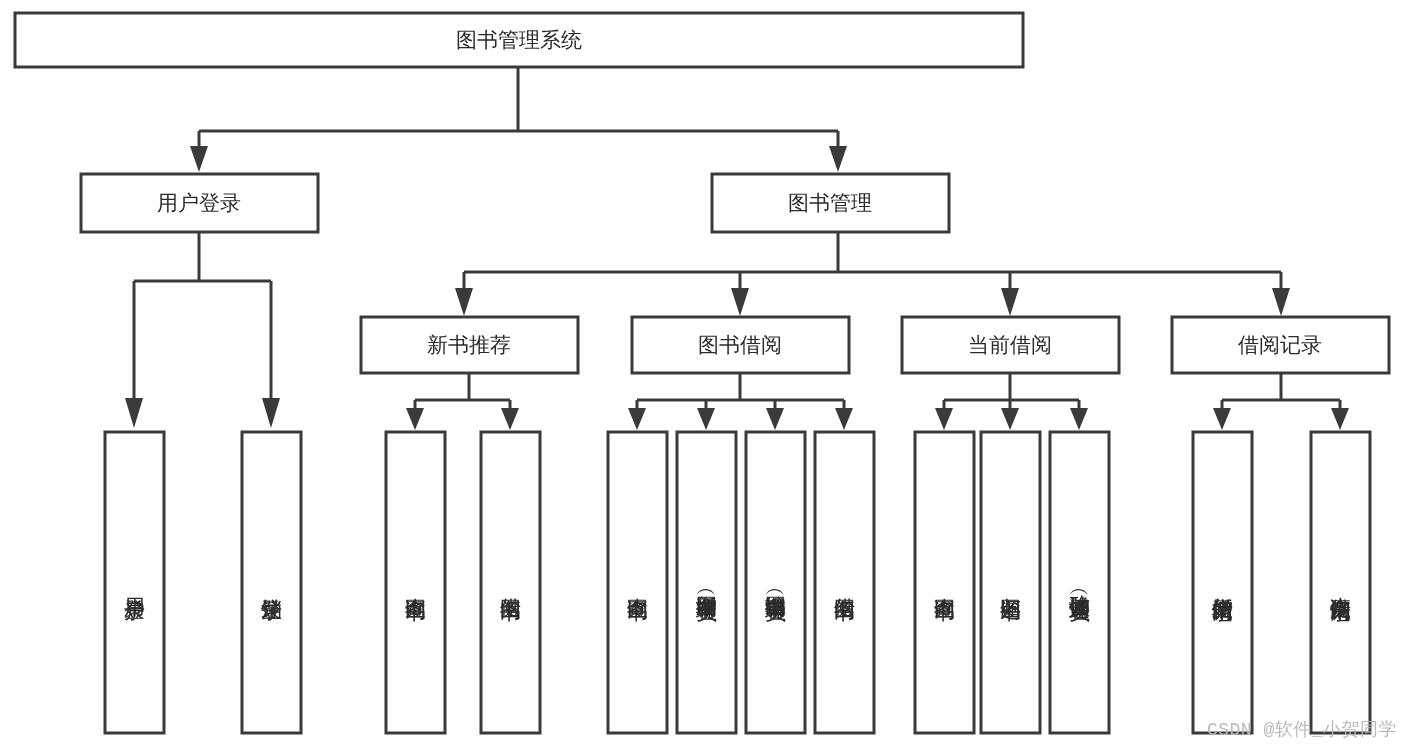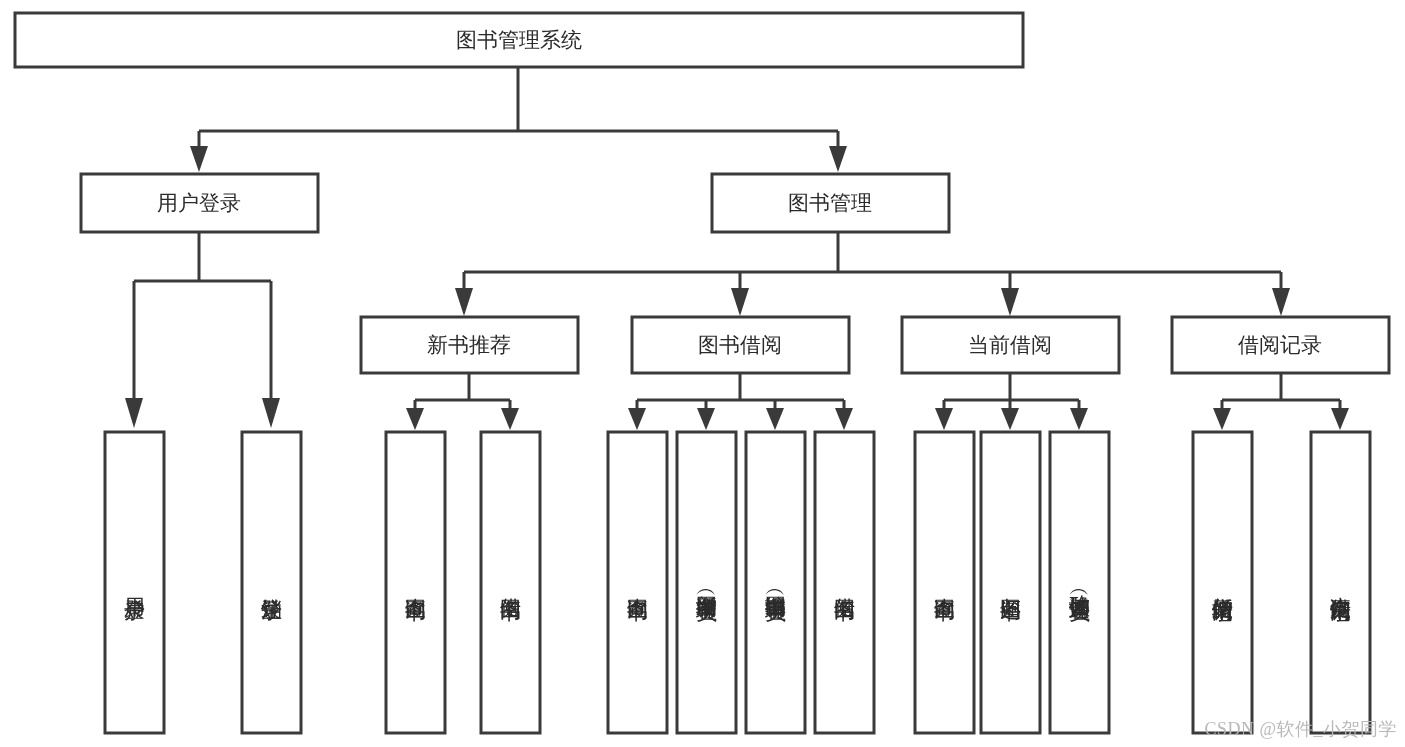--- a/index.html
+++ b/index.html
@@ -20,21 +20,21 @@
   .vtext{
     width:100%;height:100%;
     display:flex;align-items:center;justify-content:center;
     writing-mode:vertical-rl;text-orientation:upright;
     font-family:"Liberation Sans","DejaVu Sans",sans-serif;
     font-size:21px;color:#2b2b2b;line-height:1.05;letter-spacing:1px;
     white-space:nowrap;
   }
   #watermark{
     position:absolute;right:8px;bottom:6px;
-    font-family:Liberation Serif, serif;
+    font-family:Liberation Mono, monospace;
     font-size:18px;color:#b9b9b9;letter-spacing:.5px;
     user-select:none;pointer-events:none;white-space:nowrap;
   }
 </style>
 </head>
 <body>
 
 <div id="stage">
 
   <svg id="chart" viewBox="0 0 1405 747">

